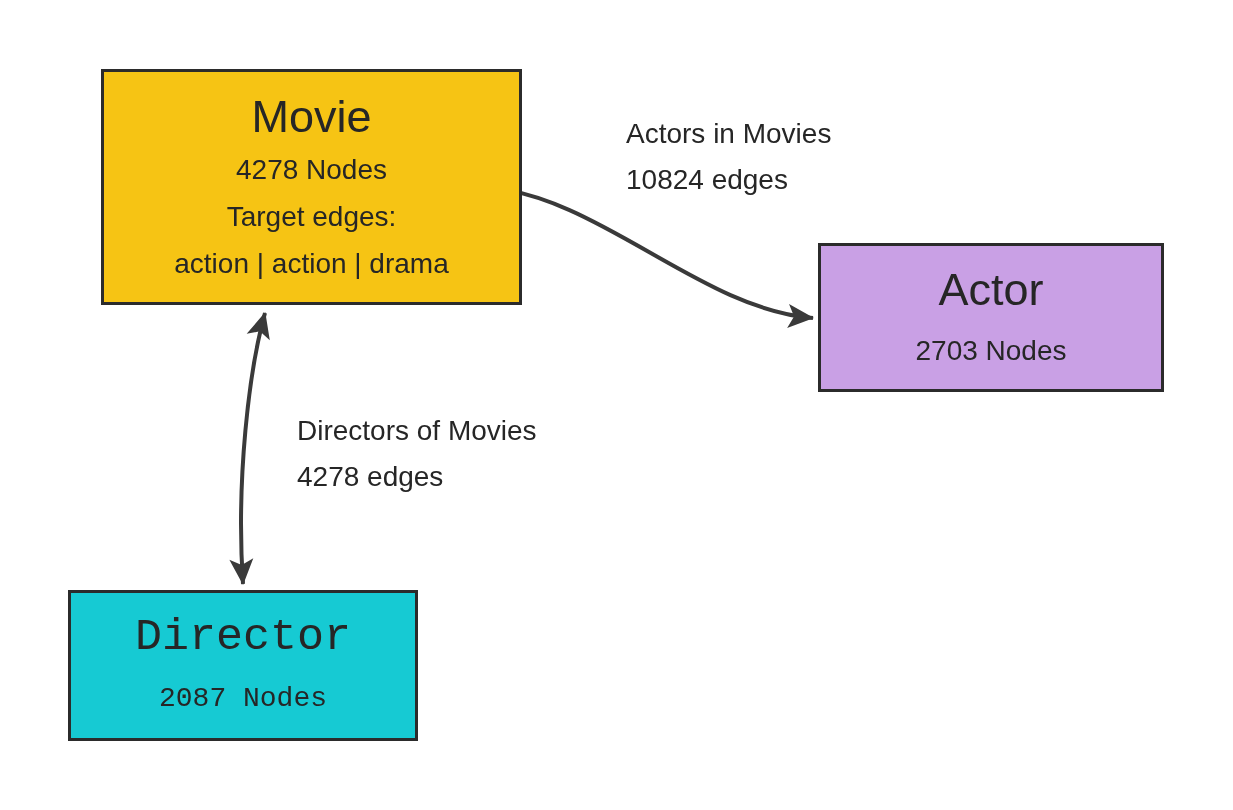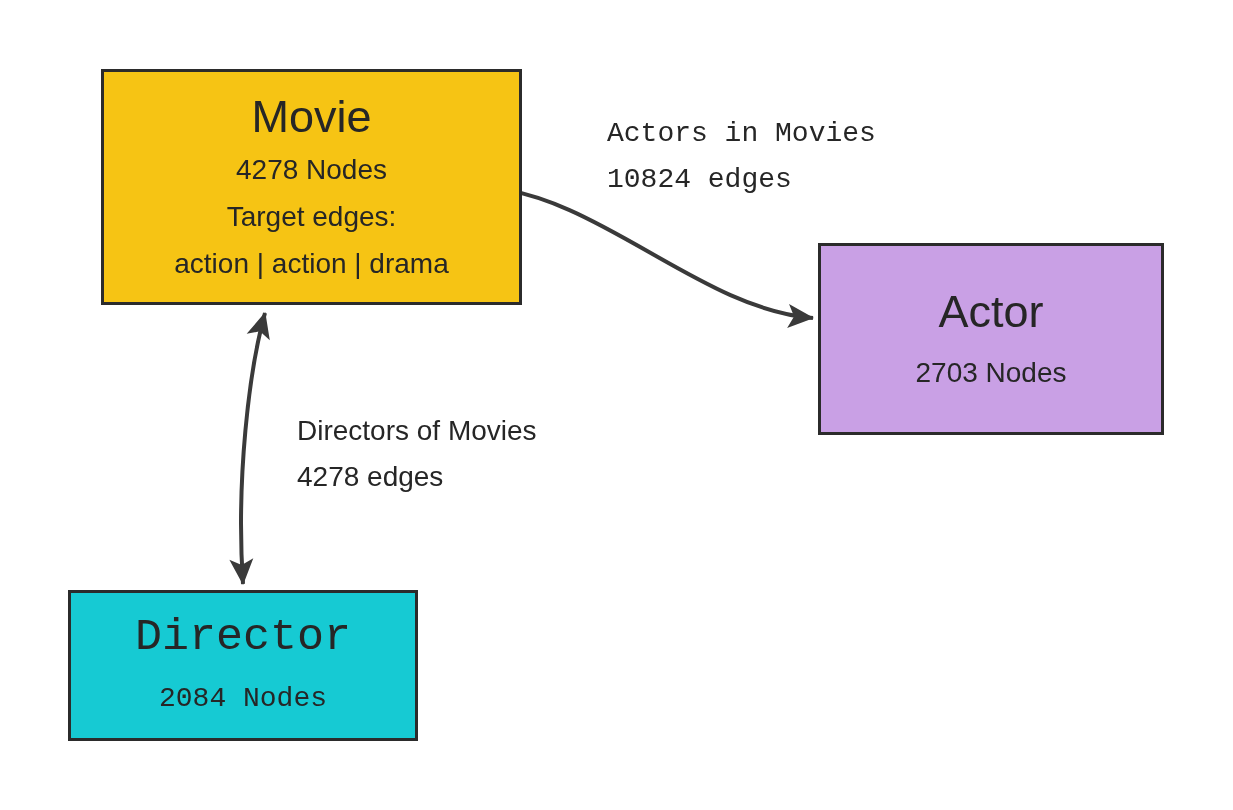--- a/index.html
+++ b/index.html
@@ -44,38 +44,38 @@
     white-space: nowrap;
   }
   #node-movie {
     left: 57px;  top: 69px;
     width: 421px; height: 236px;
     background: var(--movie_fill, #f6c414);
     margin-left: 44px;
   }
   #node-actor {
     left: 818px; top: 243px;
-    width: 346px; height: 192px;
+    width: 346px; height: 149px;
     background: var(--actor_fill, #c9a0e5);
     gap: 8px;
   }
   #node-director {
     left: 68px;  top: 590px;
     width: 350px; height: 151px;
     background: var(--director_fill, #16cad3);
     gap: 8px;
     font-family: Liberation Mono, monospace;
   }
   .edge-label {
     position: absolute;
     font-size: 28px;
     line-height: 46px;
     white-space: nowrap;
   }
-  #label-actors-in-movies { left: 607px; top: 111px; font-family: Liberation Mono, monospace; }
+  #label-actors-in-movies { left: 626px; top: 111px; }
   #label-directors-of-movies { left: 297px; top: 408px; }
 </style>
 </head>
 <body>
 
 <svg class="edges-layer" viewBox="0 0 1233 810" xmlns="http://www.w3.org/2000/svg">
   <defs>
     <marker id="arrowhead" markerUnits="userSpaceOnUse" markerWidth="30" markerHeight="28" refX="26" refY="13" orient="auto-start-reverse">
       <path d="M1,1 L27,13 L1,25 L7,13 Z" fill="var(--arrow, #3a3a3a)"></path>
     </marker>
@@ -91,21 +91,21 @@
   <div class="node-line">action | action | drama</div>
 </div>
 
 <div class="node" id="node-actor">
   <div class="node-title">Actor</div>
   <div class="node-line">2703 Nodes</div>
 </div>
 
 <div class="node" id="node-director">
   <div class="node-title">Director</div>
-  <div class="node-line">2084 Nodes</div>
+  <div class="node-line">2087 Nodes</div>
 </div>
 
 <div class="edge-label" id="label-actors-in-movies">
   <div>Actors in Movies</div>
   <div>10824 edges</div>
 </div>
 
 <div class="edge-label" id="label-directors-of-movies">
   <div>Directors of Movies</div>
   <div>4278 edges</div>

